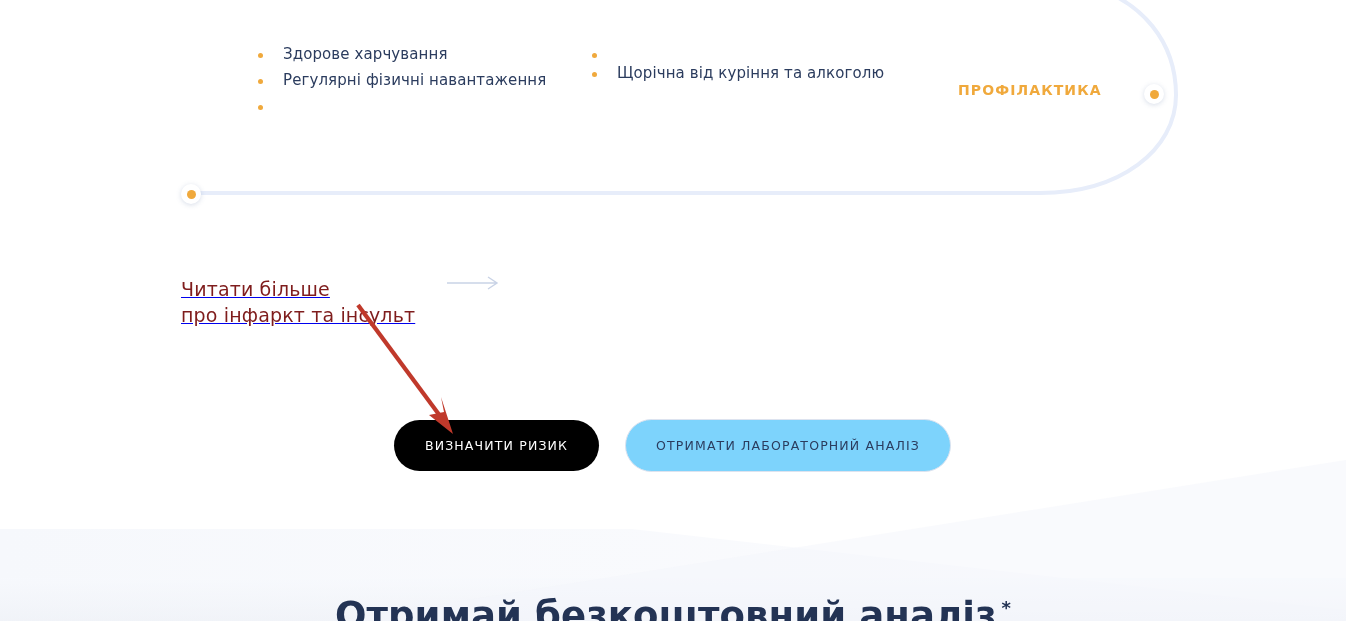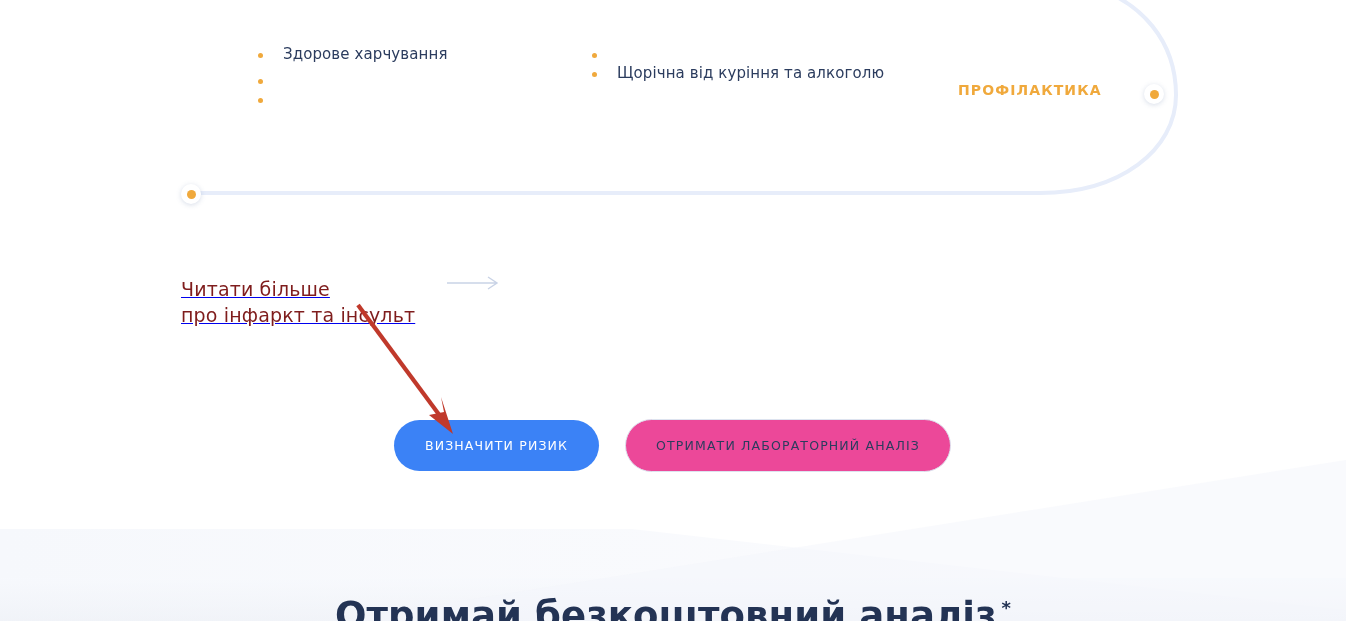--- a/index.html
+++ b/index.html
@@ -122,35 +122,35 @@
     left: 394px;
     top: 419px;
     display: flex;
     align-items: center;
   }
   #btn-risk {
     width: 205px;
     height: 51px;
     border: none;
     border-radius: 26px;
-    background: #3b82f6;
+    background: #000000;
     color: #ffffff;
     font-family: inherit;
     font-size: 12.5px;
     letter-spacing: 1.15px;
     cursor: pointer;
     padding: 0;
   }
   #btn-lab {
     margin-left: 26px;
     width: 326px;
     height: 53px;
     border: 1px solid #dde3ef;
     border-radius: 27px;
-    background: #ec4899;
+    background: #7dd3fc;
     color: #2b3c5e;
     font-family: inherit;
     font-size: 12.5px;
     letter-spacing: 1.15px;
     cursor: pointer;
     padding: 0;
   }
 
   
   #bottom-heading {
@@ -205,20 +205,21 @@
 
 <section id="prevention-block">
 
   <div class="bullet-col" id="col-left">
     <div class="bullet-row">
       <span class="bullet-dot"></span>
       <span class="bullet-text">Здорове харчування</span>
     </div>
     <div class="bullet-row">
       <span class="bullet-dot"></span>
+      <span class="bullet-text">Регулярні фізичні навантаження</span>
     </div>
     <div class="bullet-row">
       <span class="bullet-dot"></span>
     </div>
   </div>
 
   <div class="bullet-col" id="col-right">
     <div class="bullet-row">
       <span class="bullet-dot"></span>
     </div>

